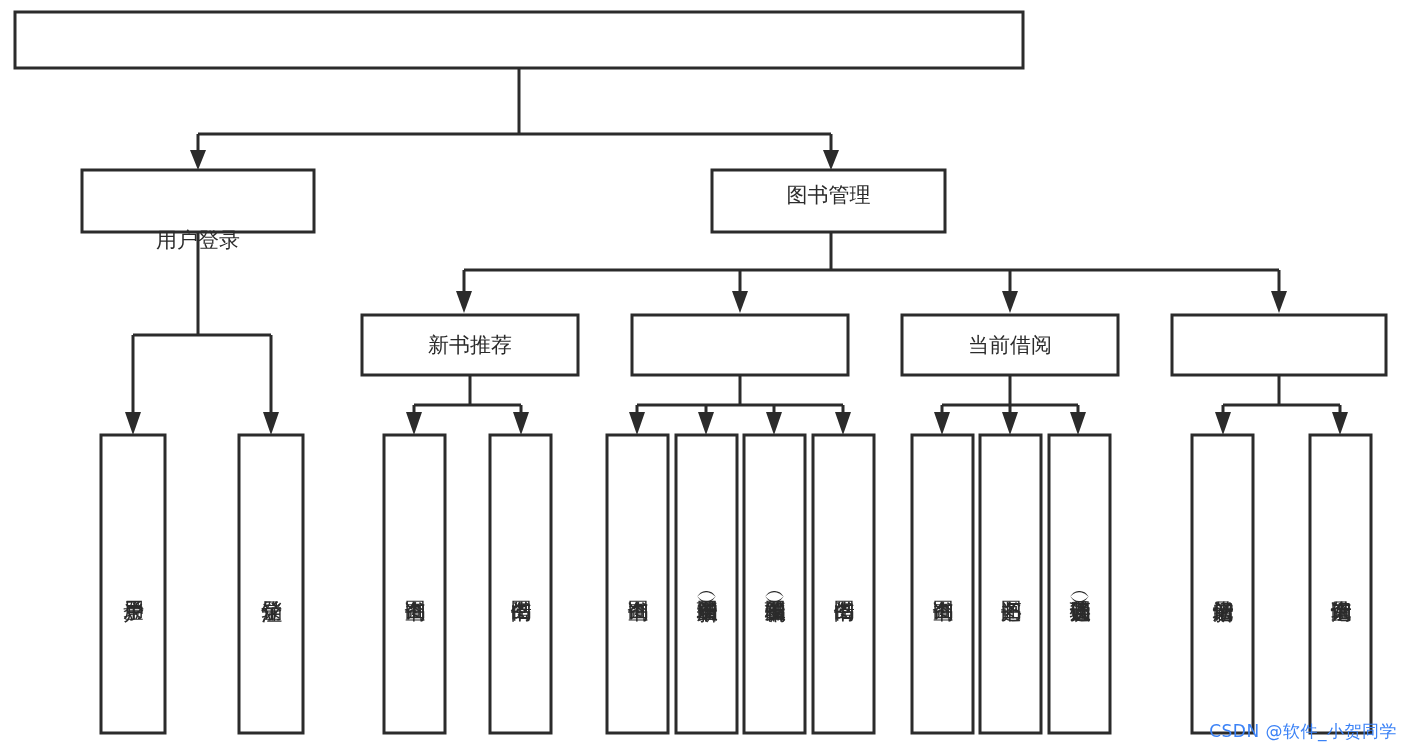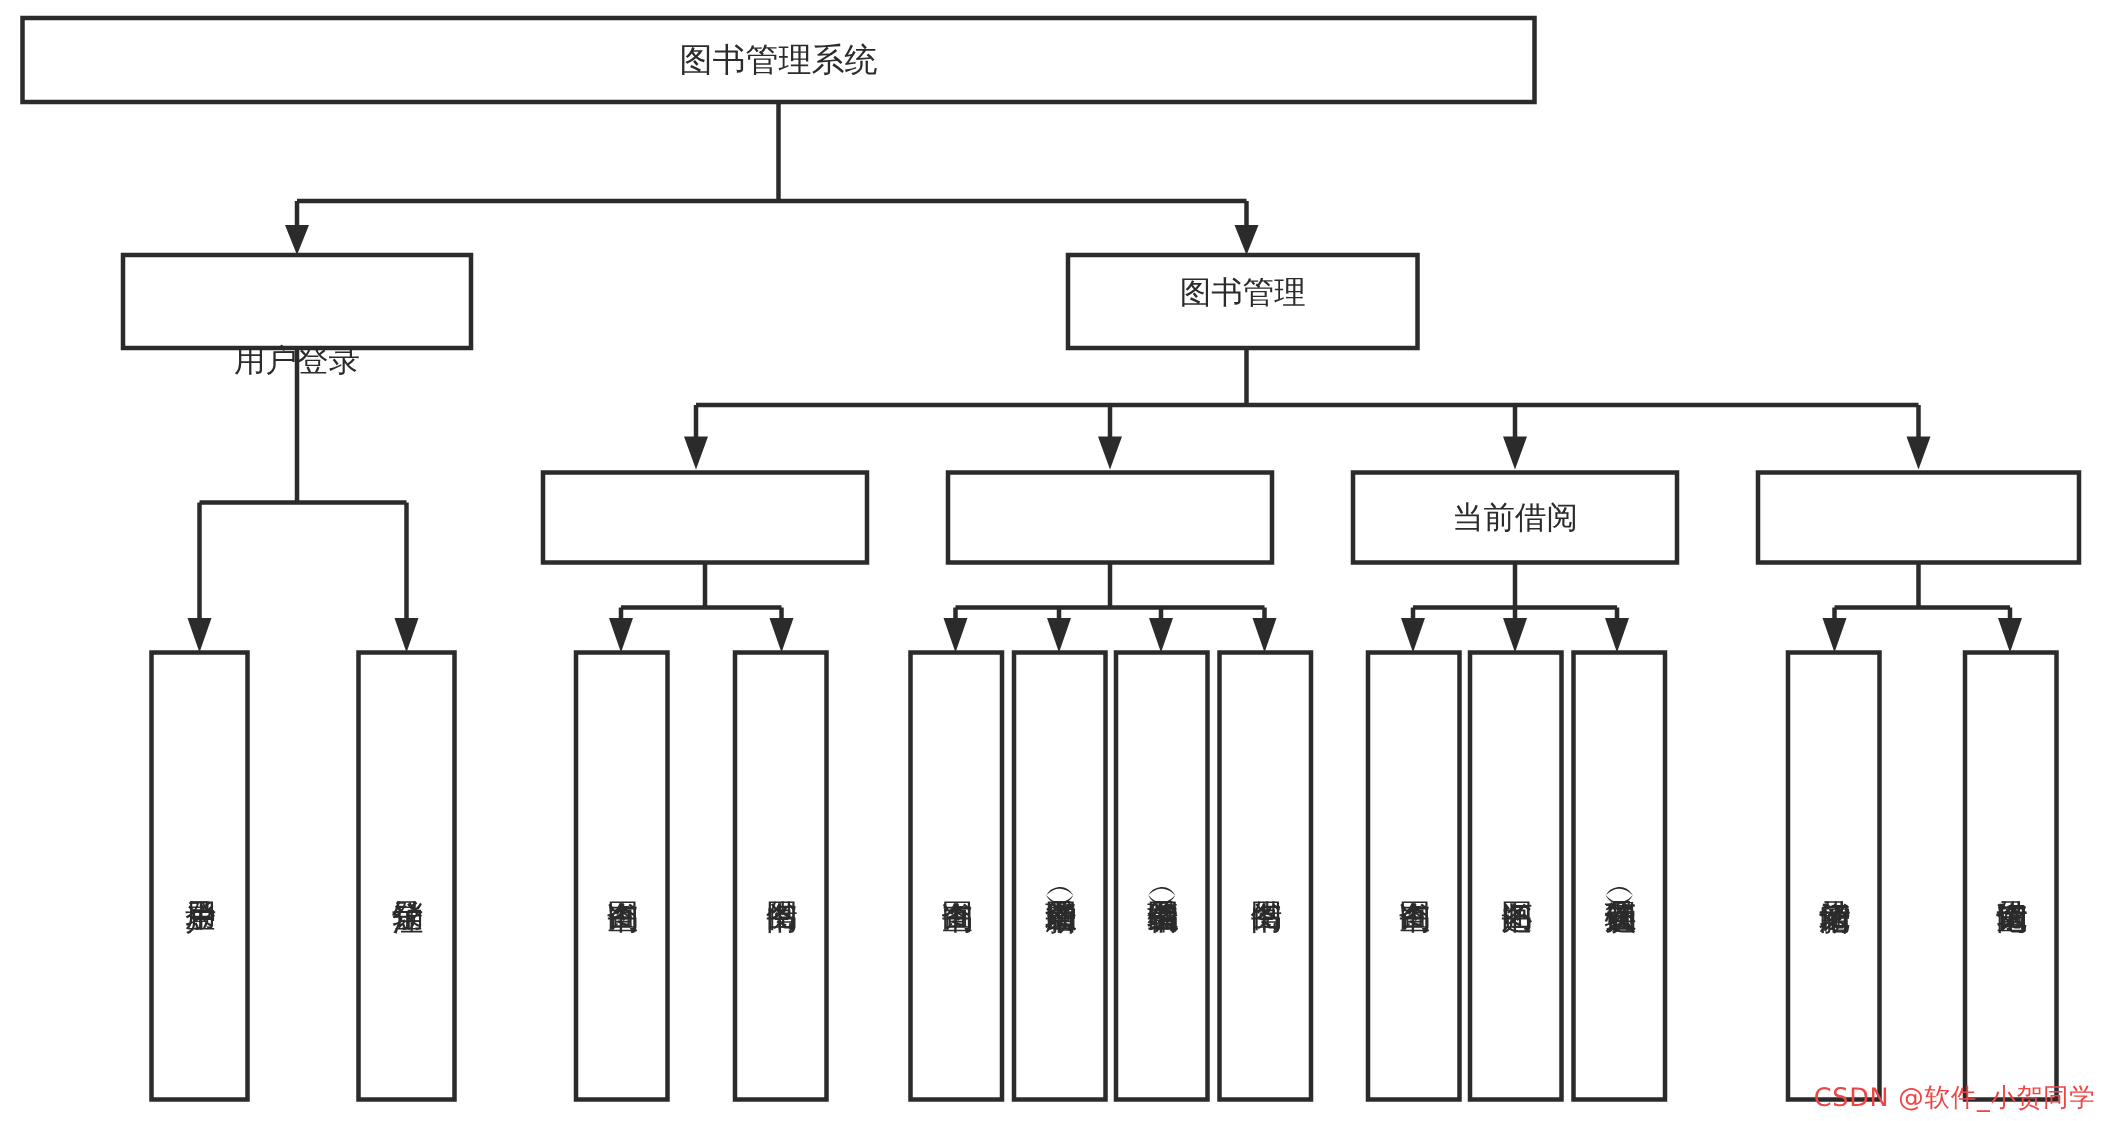--- a/index.html
+++ b/index.html
@@ -69,21 +69,21 @@
   }
   .root-label {
     font-size: 22px;
   }
   #watermark {
     position: absolute;
     right: 8px;
     bottom: 4px;
     font-family: "DejaVu Sans", "Liberation Sans", sans-serif;
     font-size: 17px;
-    color: #ef4444;
+    color: #3b82f6;
     letter-spacing: 0.5px;
     user-select: none;
     pointer-events: none;
   }
 </style>
 </head>
 <body>
 
 <div id="diagram-root">
 
@@ -185,25 +185,25 @@
 
     <rect class="node-box" x="912" y="435" width="61" height="298"></rect>
     <rect class="node-box" x="980" y="435" width="61" height="298"></rect>
     <rect class="node-box" x="1049" y="435" width="61" height="298"></rect>
 
     <rect class="node-box" x="1192" y="435" width="61" height="298"></rect>
     <rect class="node-box" x="1310" y="435" width="61" height="298"></rect>
 
   </svg>
 
-  <div class="hlabel-wrap root-label" style="left:15px; top:12px; width:1008px; height:56px;">图书管理系统</div>
 
   <div class="hlabel-wrap" style="left:82px; top:170px; width:232px; height:62px;margin-top:39px;">用户登录</div>
   <div class="hlabel-wrap" style="left:712px; top:170px; width:233px; height:50px;">图书管理</div>
 
+  <div class="hlabel-wrap" style="left:362px; top:315px; width:216px; height:60px;">新书推荐</div>
   <div class="hlabel-wrap" style="left:902px; top:315px; width:216px; height:60px;">当前借阅</div>
 
   <div class="vlabel-wrap" style="left:101px; top:435px; width:64px; height:298px;">用户登录</div>
   <div class="vlabel-wrap" style="left:239px; top:435px; width:64px; height:298px;">注销登录</div>
 
   <div class="vlabel-wrap" style="left:384px; top:435px; width:61px; height:298px;">查询图书</div>
   <div class="vlabel-wrap" style="left:490px; top:435px; width:61px; height:298px;">借阅图书</div>
 
   <div class="vlabel-wrap" style="left:607px; top:435px; width:61px; height:298px;">查询图书</div>
   <div class="vlabel-wrap" style="left:676px; top:435px; width:61px; height:298px;">新增图书（管理员）</div>

